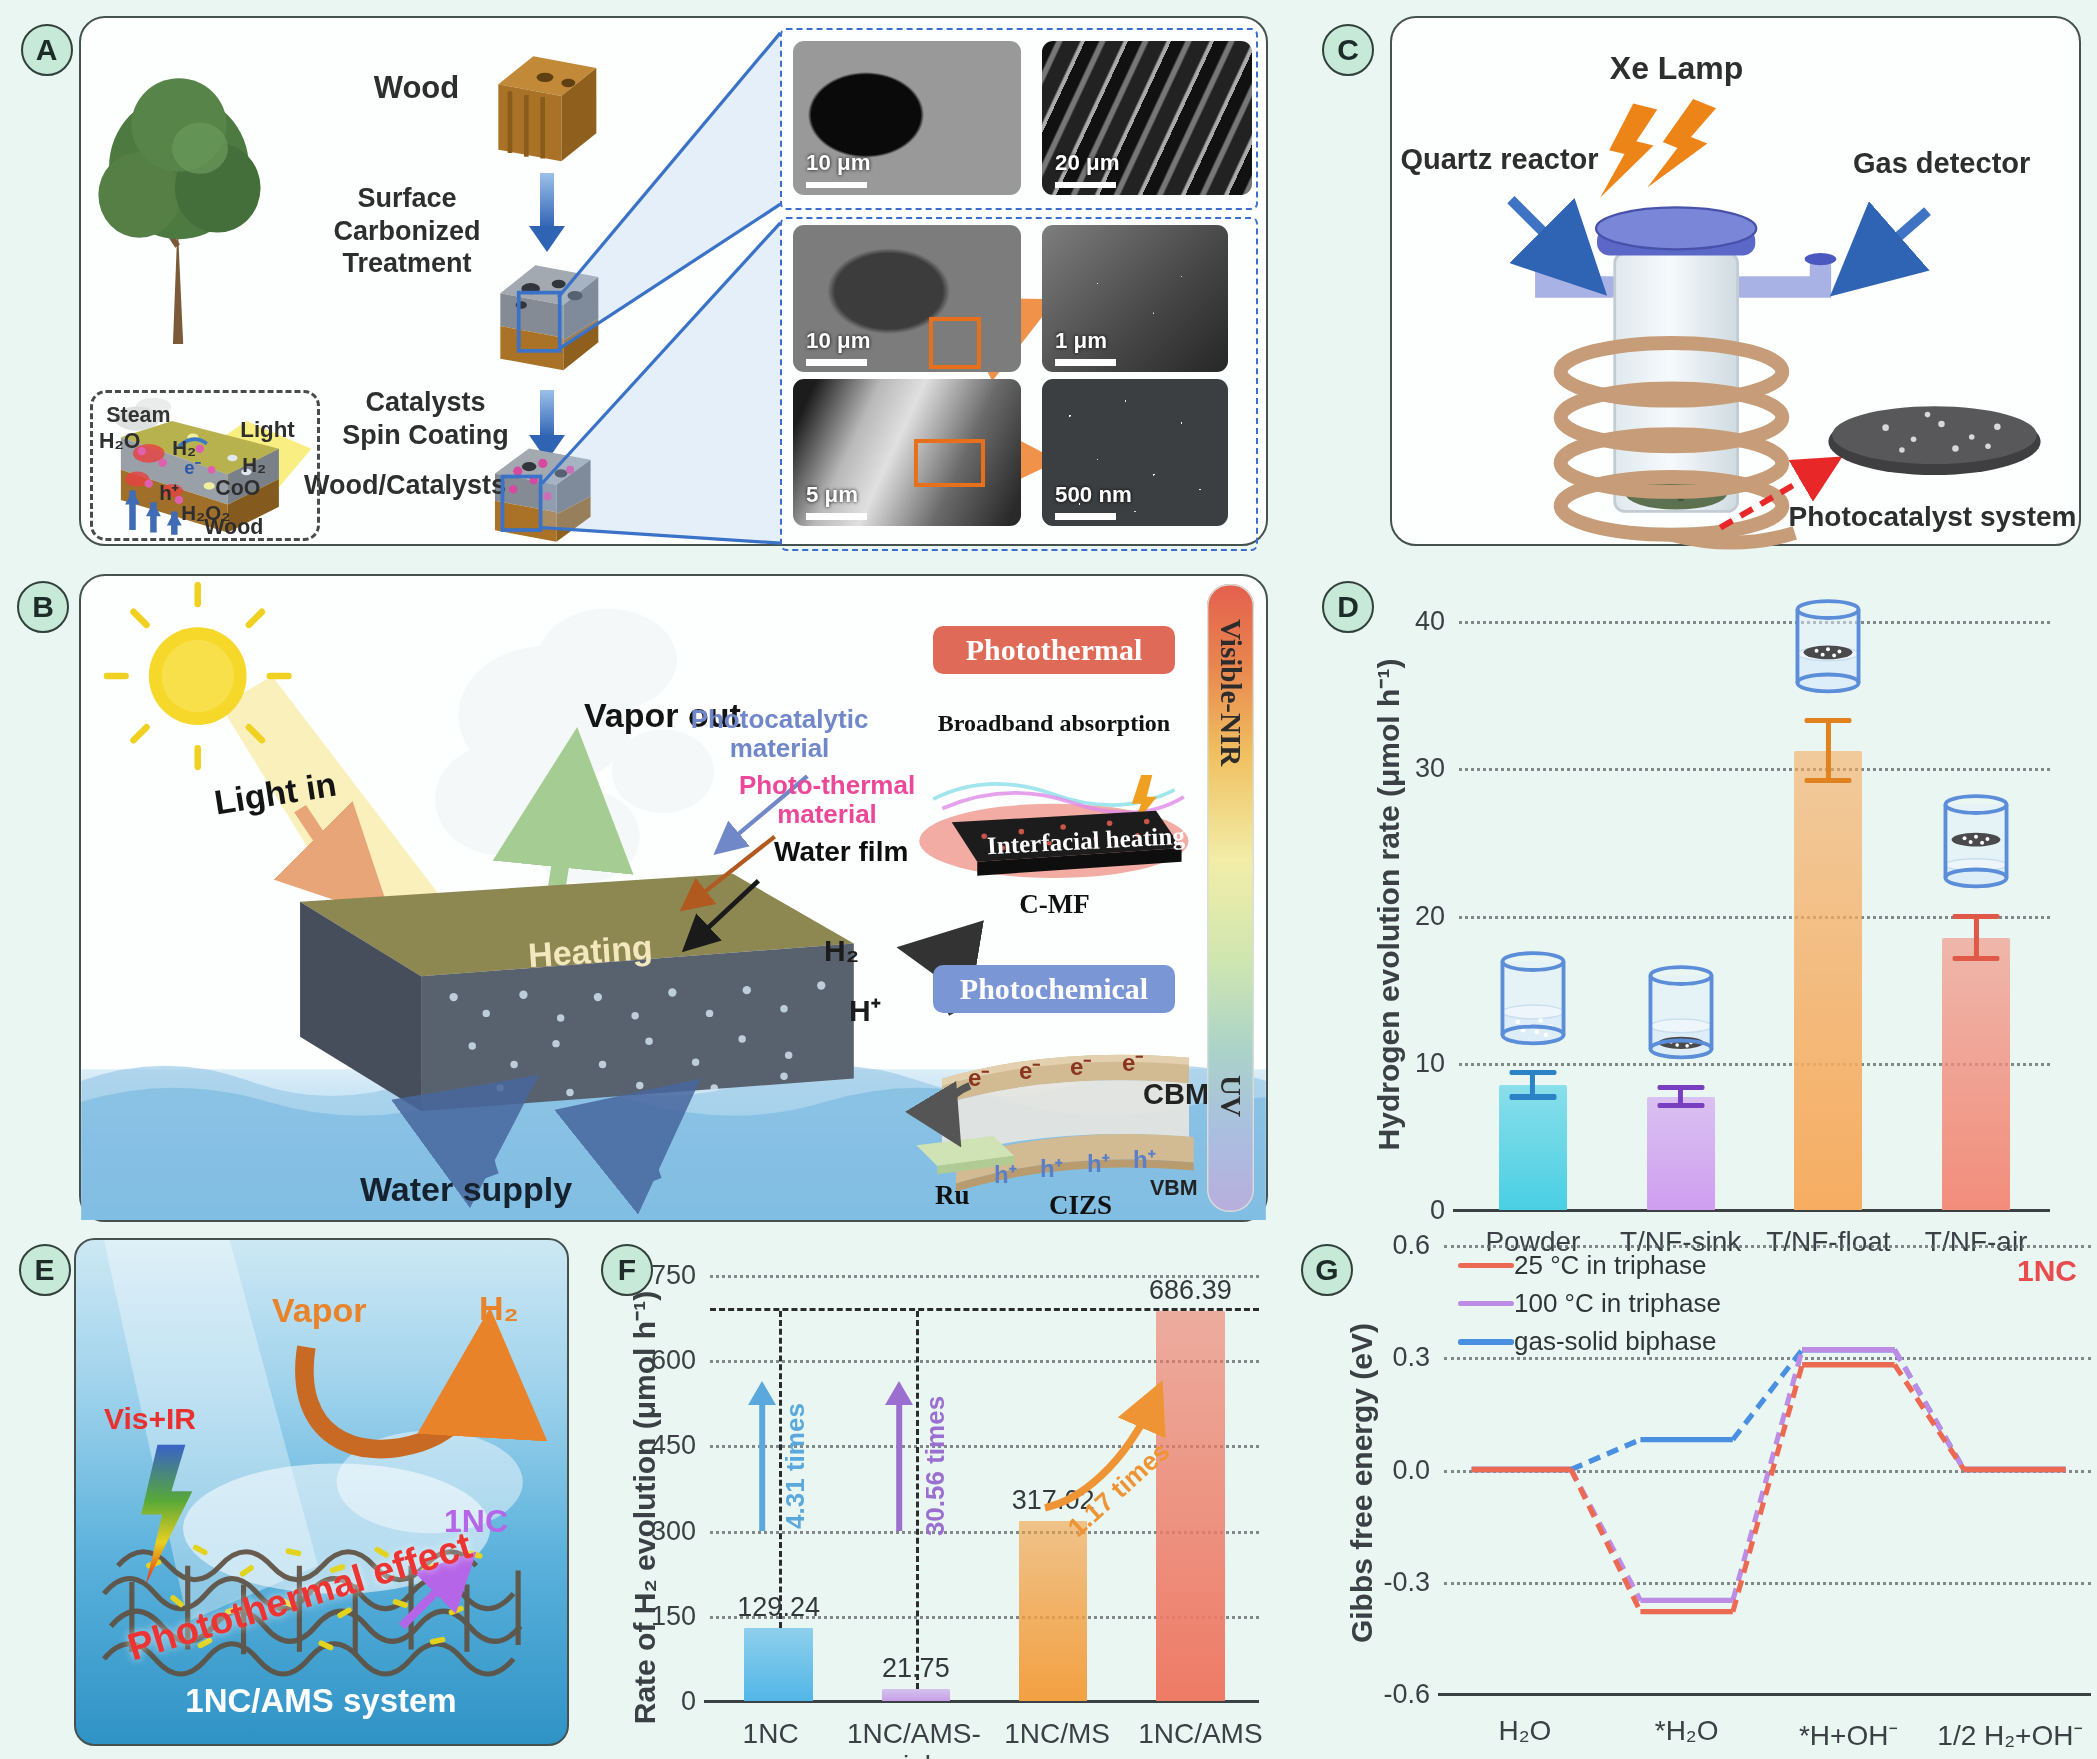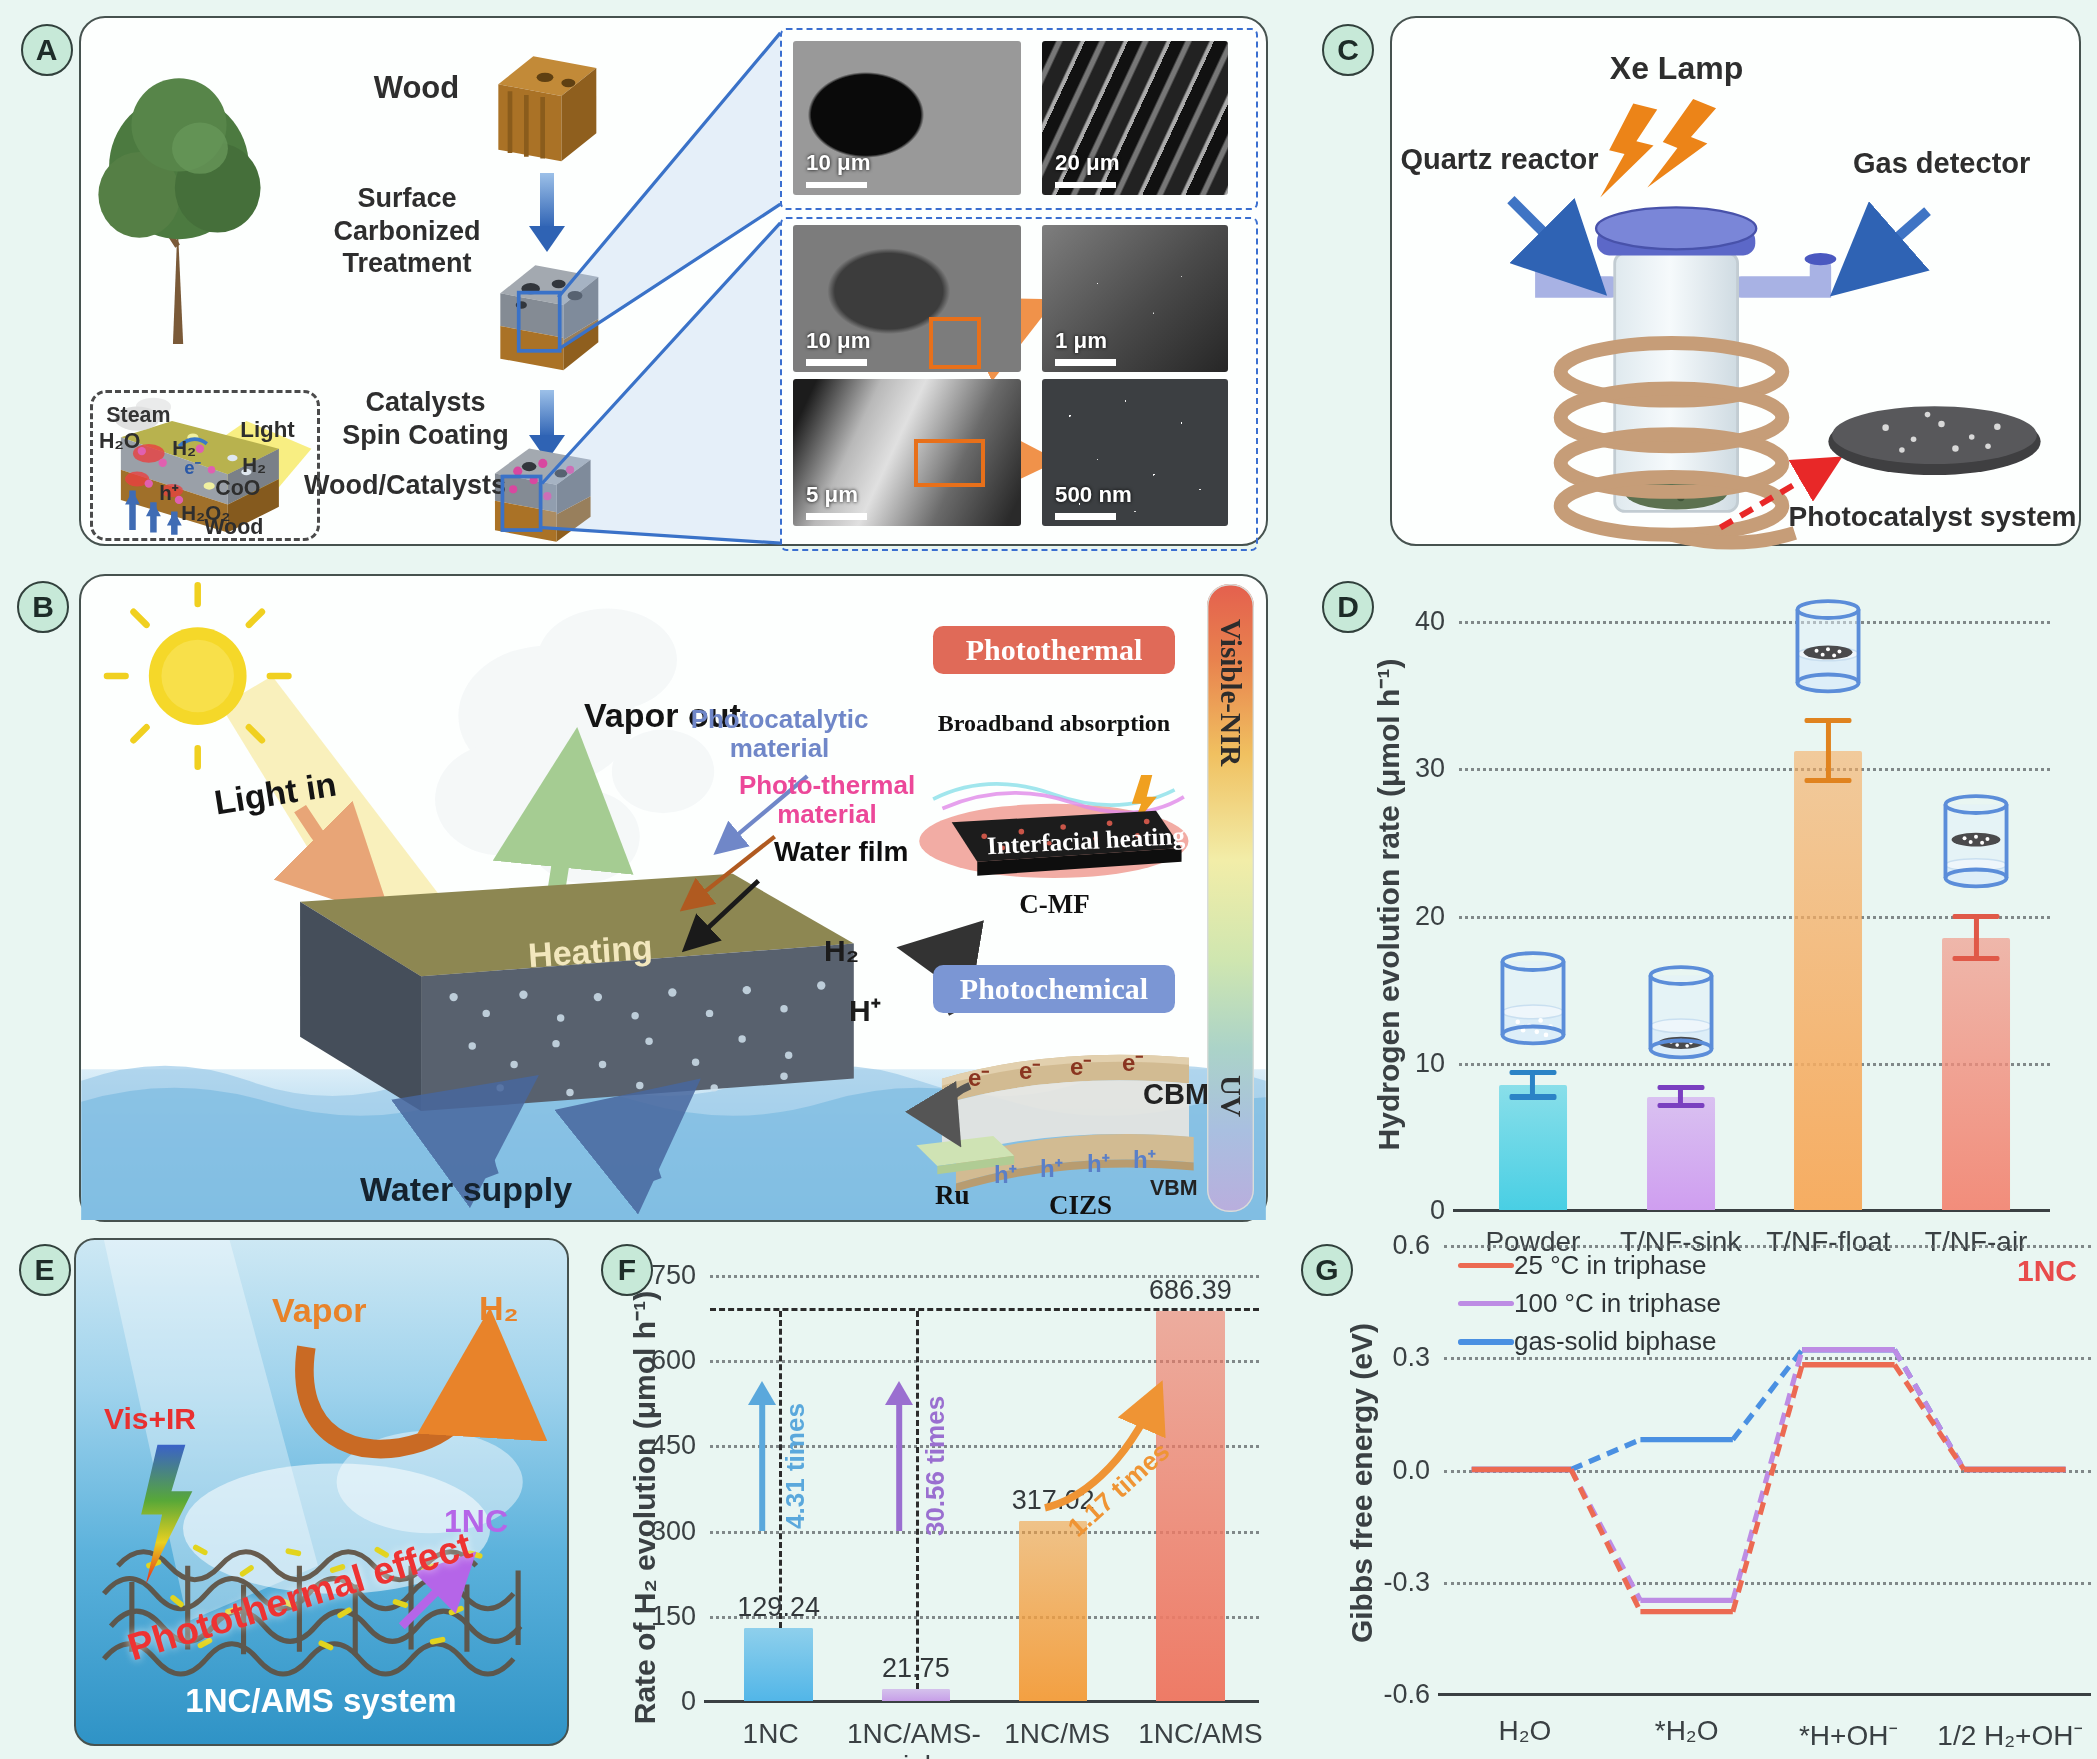--- a/index.html
+++ b/index.html
@@ -38,21 +38,21 @@
      border-left:14px solid transparent;border-right:14px solid transparent;border-bottom:24px solid currentColor;}
   .uparrow i{position:absolute;left:50%;transform:translateX(-50%);top:0;bottom:0;width:5.6px;background:currentColor;}
   .rot90{transform:translate(-50%,-50%) rotate(-90deg);white-space:nowrap;position:absolute;font-size:26px;font-weight:bold;}
   .lgrow{display:flex;align-items:center;margin-bottom:7.4px;}
   .lg-swatch{width:56px;height:5.1px;border-radius:2.8px;flex:none;}
   .lgrow span{font-size:26px;color:#2f3437;white-space:nowrap;}
   
   .varrow{position:absolute;width:14px;background:linear-gradient(180deg,#9cc0e8,#2f63b4);}
   .varrow::after{content:"";position:absolute;bottom:-24px;left:50%;transform:translateX(-50%);
      border-left:18.6px solid transparent;border-right:18.6px solid transparent;border-top:26px solid #2f63b4;}
-  .sem{position:absolute;border-radius:3px;overflow:hidden;}
+  .sem{position:absolute;border-radius:11px;overflow:hidden;}
   .sem .sc{position:absolute;left:13px;bottom:18.6px;color:#fff;font-size:22.3px;font-weight:bold;text-shadow:0 0 3.7px #000;}
   .sem .scbar{position:absolute;left:13px;bottom:6.5px;width:61px;height:6.5px;background:#fff;}
   .dashedbox{position:absolute;border:2.8px dashed #3a6fd0;border-radius:6.5px;}
   .obox{position:absolute;border:4.2px solid #e8701a;}
   .badgeR{position:absolute;background:#e06a58;border-radius:10.2px;color:#fff;display:flex;align-items:center;justify-content:center;}
   .badgeB{position:absolute;background:#7b96d4;border-radius:10.2px;color:#fff;display:flex;align-items:center;justify-content:center;}
   .specbar{position:absolute;border-radius:22.3px;background:linear-gradient(180deg,#e4604e 0%,#e8824e 12%,#f0c060 27%,#f2eda8 44%,#cfe6b0 60%,#abd3c8 74%,#a9bfe0 87%,#b9aedd 100%);box-shadow:0 0 0 1.4px #d8ddda inset;}
   .vtext{position:absolute;writing-mode:vertical-rl;font-family:"Liberation Serif",serif;font-weight:bold;color:#2c2c2c;left:50%;transform:translateX(-50%);}
 </style>
 </head>
@@ -182,21 +182,21 @@
       <path d="M1935 948 L2040 950" stroke="#f0924a" stroke-width="20" marker-end="url(#oh)"></path>
     </svg>
 
     <div class="dashedbox" style="left:699px;top:10.2px;width:474px;height:178px;"></div>
     <div class="dashedbox" style="left:699px;top:199px;width:474px;height:330px;"></div>
 
     <div class="sem" style="left:712px;top:22.3px;width:228px;height:154px;background:#888 radial-gradient(ellipse 93px 70px at 35% 45%,#000 60%,transparent 61%);background-image:radial-gradient(ellipse 88px 65px at 32% 48%,#0a0a0a 62%,#999 66%),radial-gradient(ellipse 56px 44px at 86% 30%,#0a0a0a 60%,#909090 66%),radial-gradient(ellipse 56px 42px at 80% 95%,#050505 55%,#8a8a8a 63%);">
       <div class="sc">10 μm</div>
         <div class="scbar"></div>
     </div>
-    <div class="sem" style="left:961px;top:22.3px;width:186px;height:154px;background:repeating-linear-gradient(115deg,#111 0 12px,#777 14px 17.7px,#222 19.6px 34px,#aaa 36px 39px);">
+    <div class="sem" style="left:961px;top:22.3px;width:210px;height:154px;background:repeating-linear-gradient(115deg,#111 0 12px,#777 14px 17.7px,#222 19.6px 34px,#aaa 36px 39px);">
       <div class="sc">20 μm</div>
         <div class="scbar"></div>
     </div>
     <div class="sem" style="left:712px;top:207px;width:228px;height:147px;background:#6c6c6c;background-image:radial-gradient(ellipse 93px 65px at 42% 45%,#3c3c3c 58%,#7c7c7c 66%),radial-gradient(ellipse 42px 33px at 92% 25%,#333 55%,#777 64%),radial-gradient(0.9px 0.9px at 20% 20%,#ddd 50%,transparent 51%),radial-gradient(1.4px 1.4px at 70% 30%,#eee 50%,transparent 51%),radial-gradient(1.4px 1.4px at 55% 75%,#ddd 50%,transparent 51%);">
       <div class="sc">10 μm</div>
         <div class="scbar"></div>
     </div>
     <div class="sem" style="left:961px;top:207px;width:186px;height:147px;background:linear-gradient(135deg,#7a7a7a,#4a4a4a 55%,#2d2d2d);background-image:radial-gradient(1.4px 1.4px at 30% 40%,#eee 50%,transparent 51%),radial-gradient(1.4px 1.4px at 60% 60%,#ddd 50%,transparent 51%),radial-gradient(0.9px 0.9px at 75% 35%,#ccc 50%,transparent 51%),linear-gradient(135deg,#7e7e7e,#4a4a4a 55%,#262626);">
       <div class="sc">1 μm</div>
         <div class="scbar"></div>

